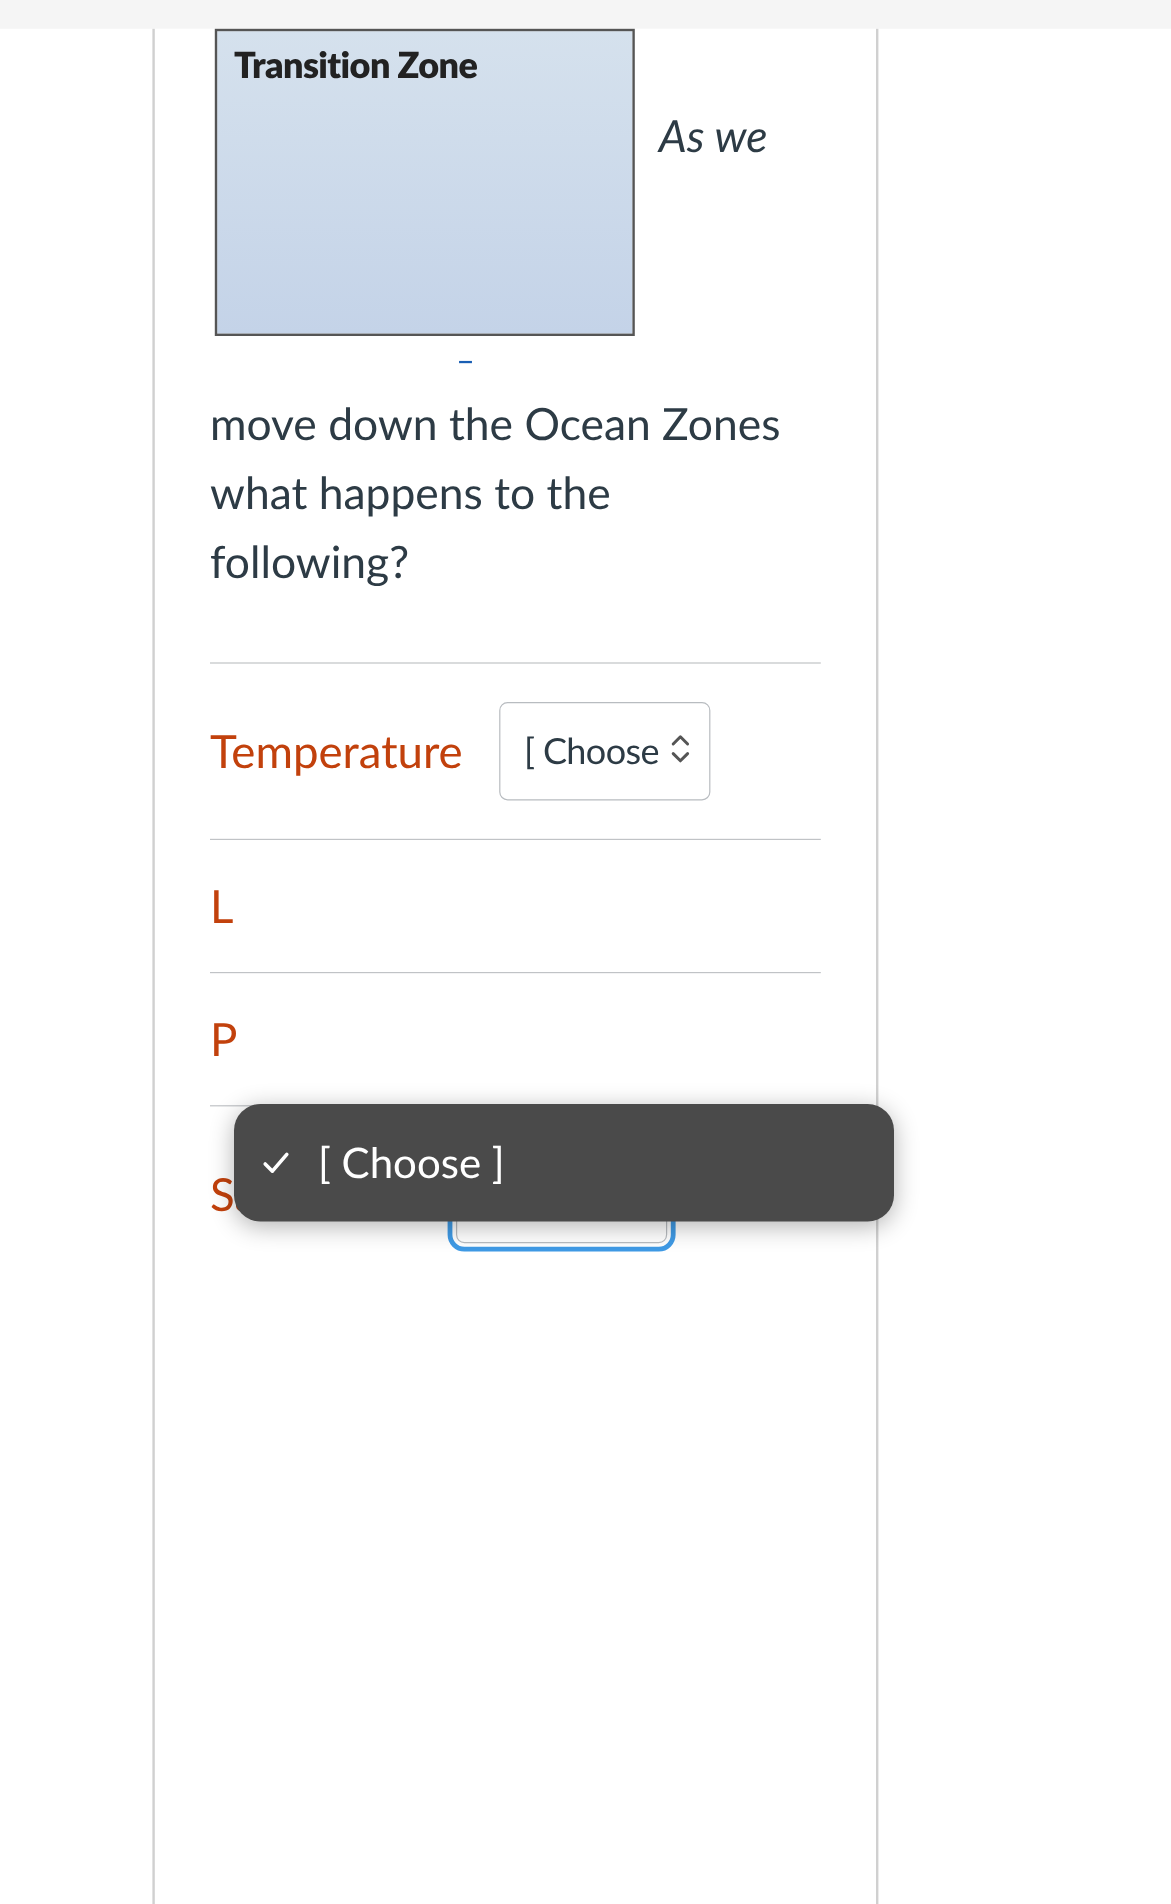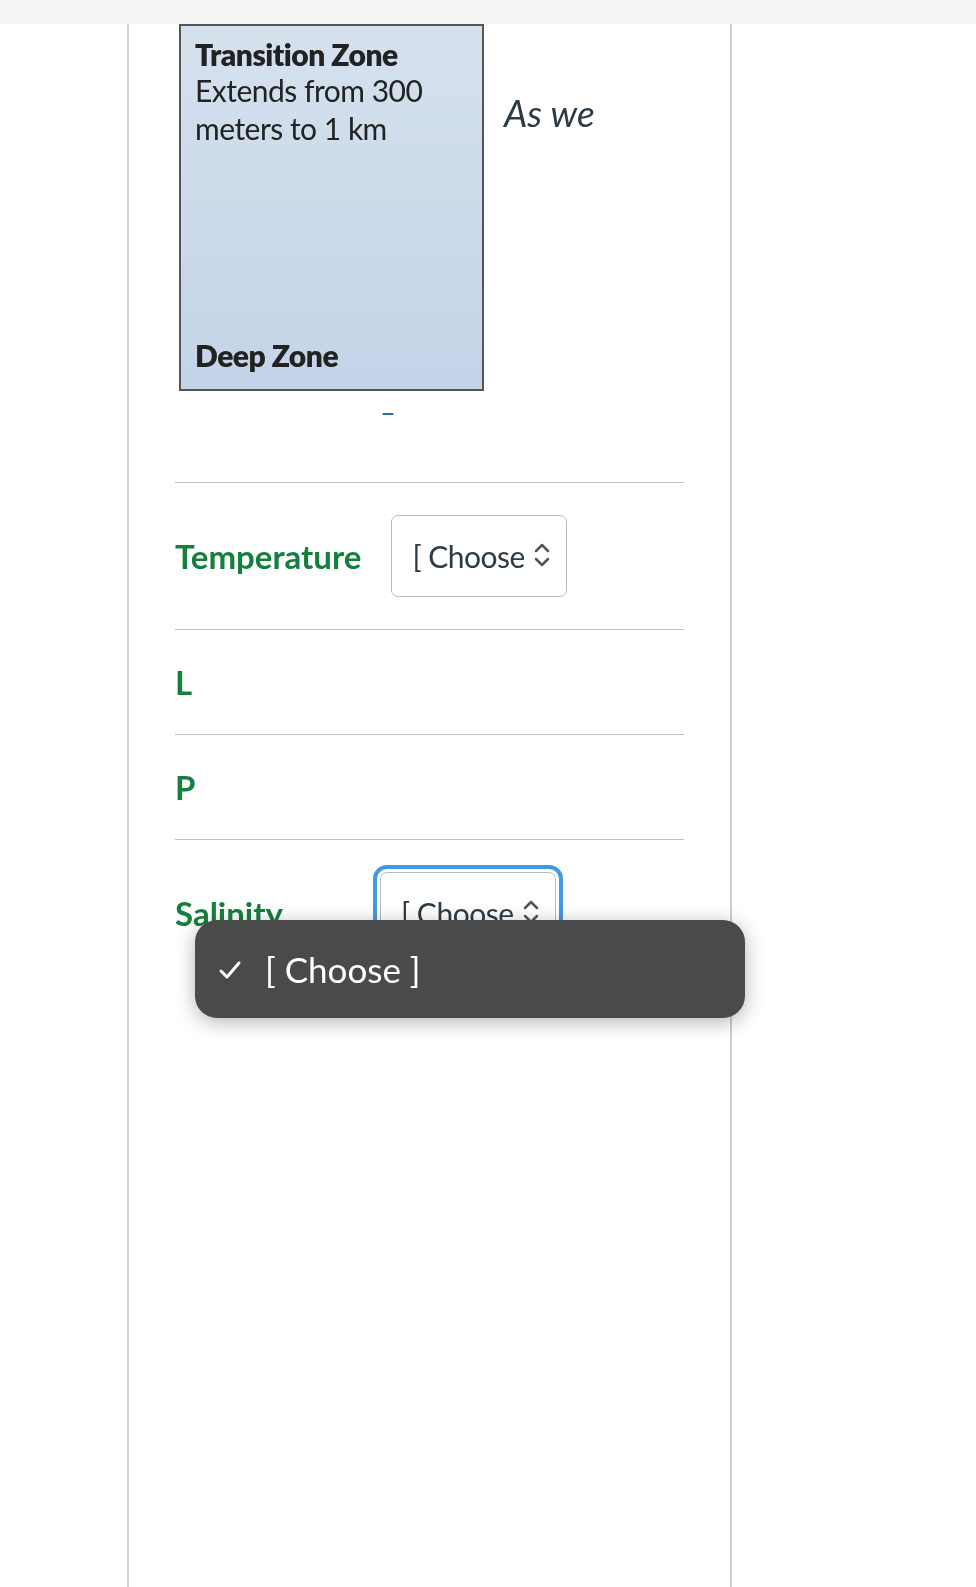--- a/index.html
+++ b/index.html
@@ -28,21 +28,21 @@
     top: 24px;
     left: 127px;
     width: 605px;
     border-left: 2px solid #d0d0d0;
     border-right: 2px solid #d0d0d0;
     min-height: 1563px;
     background: #fff;
     padding: 0 46px 0 46px;
   }
   .zone-figure {
-    width: 305px;
+    width: 350px;
     border: 2px solid #555;
     background: linear-gradient(to bottom, #d5e1ed 0%, #c4d3e8 100%);
     margin-left: 4px;
     padding: 10px 14px 16px 14px;
     float: left;
     margin-right: 20px;
     margin-bottom: 10px;
   }
   .zone-block {
     margin-bottom: 190px;
@@ -79,25 +79,24 @@
     margin: 0;
     clear: both;
   }
   .match-row {
     display: flex;
     align-items: center;
     padding: 32px 0;
     gap: 30px;
   }
   .match-label {
-    font-size: 33px;
-    color: #15803d;
+    font-size: 38px;
+    color: #c2410c;
     flex: 0 0 auto;
     min-width: 175px;
-    font-weight: bold;
   }
   .select-box {
     border: 1.5px solid #b8bcc0;
     border-radius: 7px;
     height: 82px;
     width: 176px;
     display: flex;
     align-items: center;
     justify-content: space-between;
     padding: 0 14px 0 20px;
@@ -163,34 +162,35 @@
 </head>
 <body>
 
 <div class="page-bg"></div>
 
 <div class="question-container">
 
   <div class="zone-figure">
     <div class="zone-block">
       <div class="zone-title">Transition Zone</div>
-      <div class="zone-desc">Extends from 300 meters to 1 km</div>
     </div>
     <div class="zone-block">
-      <div class="zone-title">Deep Zone</div>
     </div>
   </div>
 
   <div class="question-text">
     <span class="inline-lead">As we</span>
   </div>
 
   <div class="after-figure-clear"></div>
   <div class="tiny-blue-mark">⎯</div>
 
+  <div class="question-text" style="padding-top:10px;">
+    <span>move down the Ocean Zones what happens to the following?</span>
+  </div>
 
   <div style="height:56px;"></div>
   <hr class="divider">
 
   <div class="match-row">
     <div class="match-label">Temperature</div>
     <div class="select-box">
       <span class="select-text">[ Choose ]</span>
       <span class="chevrons">
         <svg width="20" height="26" viewBox="0 0 20 26">

